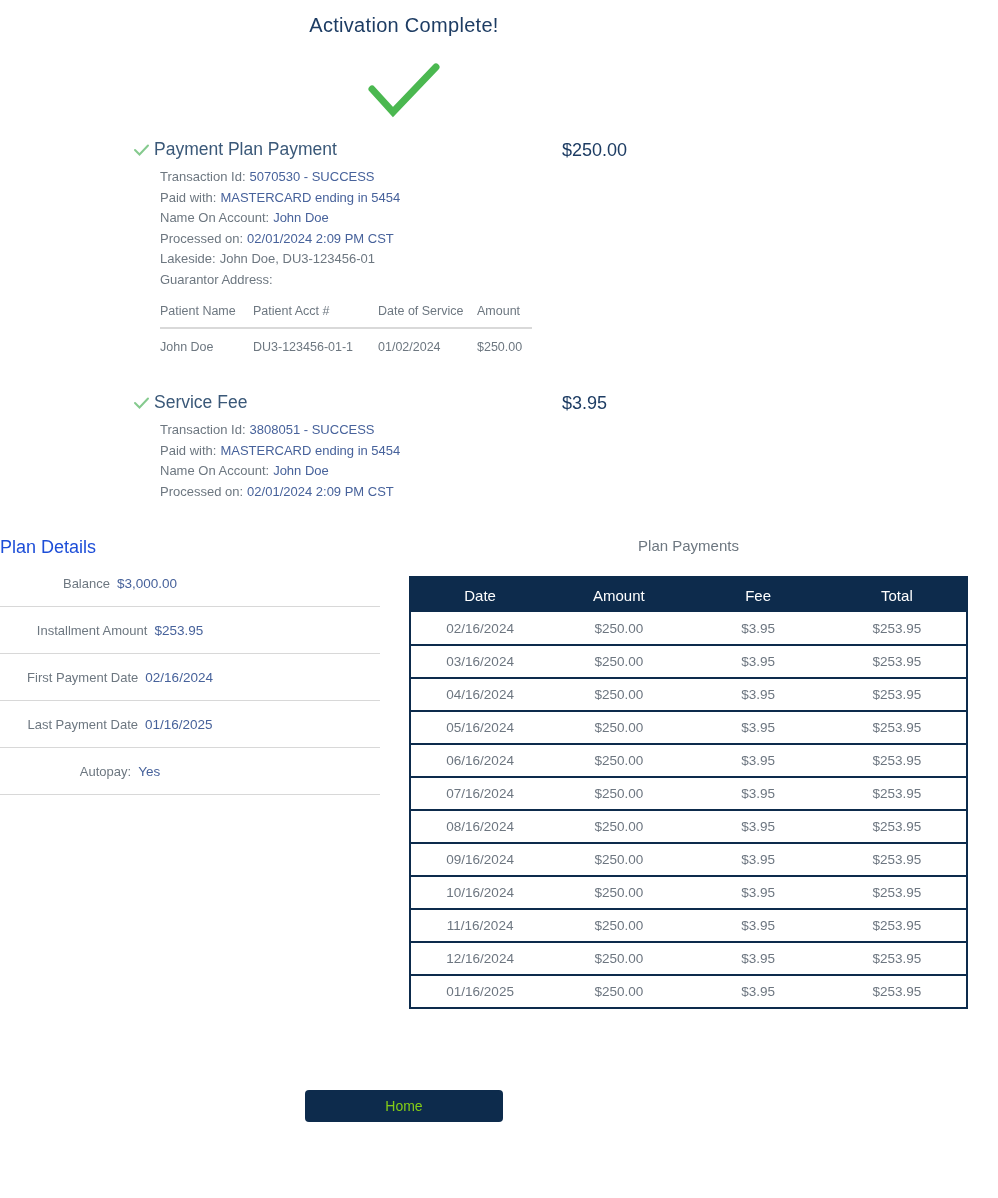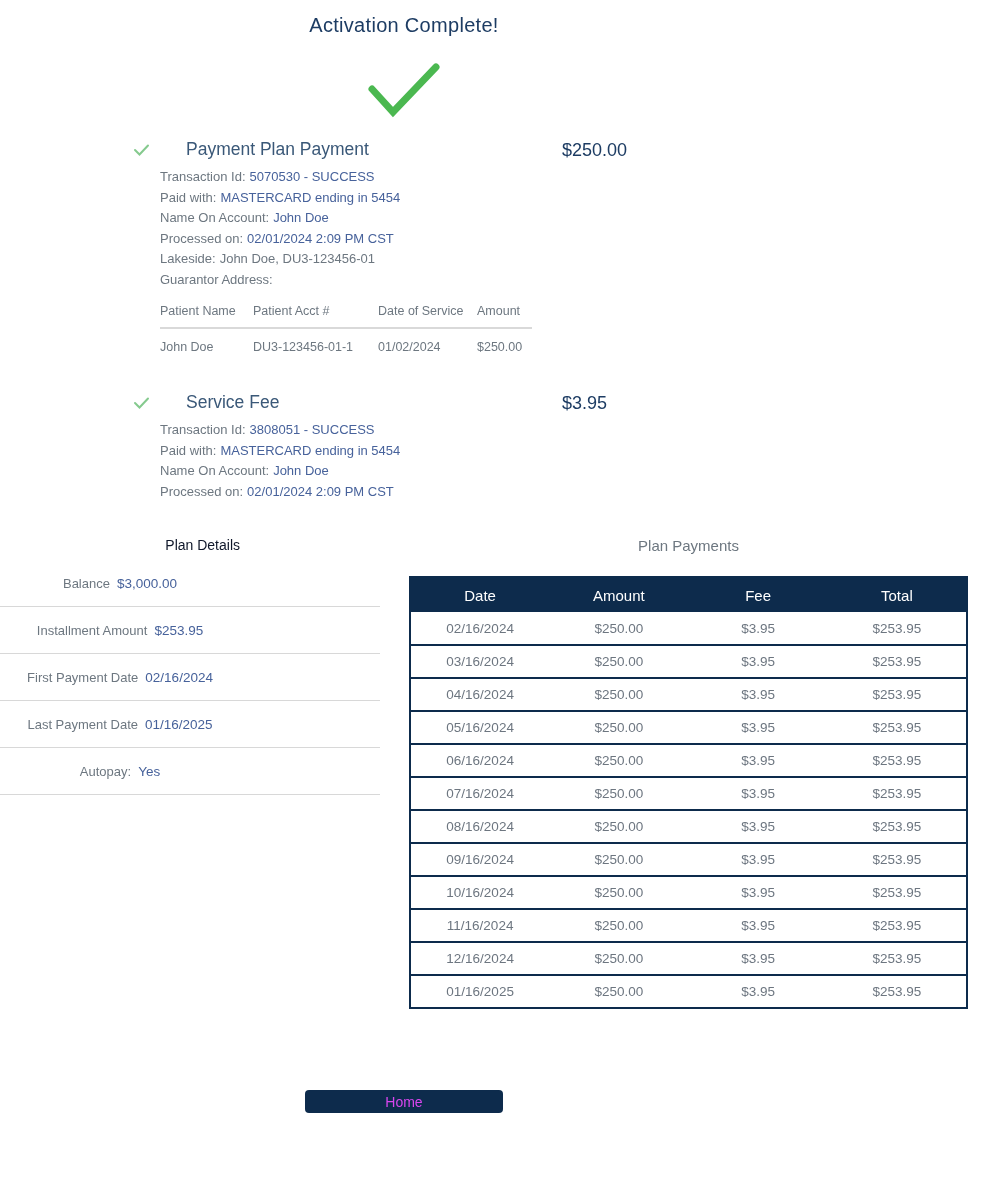--- a/index.html
+++ b/index.html
@@ -19,21 +19,21 @@
     width: 808px; text-align: center;
     font-size: 20px; font-weight: 400;
     color: #1d3c63; letter-spacing: .3px;
   }
   .big-check-wrap { width: 808px; text-align: center; margin-top: 24px; height: 60px; }
 
   
   .sections { margin: 18px 0 0 133px; width: 580px; }
   .section { position: relative; }
   .section + .section { margin-top: 36px; }
-  .section-head { display: flex; align-items: center; gap: 32px; }
+  .section-head { display: flex; align-items: center; }
   .check-sm { margin-right: 4px; flex: 0 0 auto; display: inline-flex; }
   .section-title { font-size: 17.5px; color: #3a5878; }
   .section-amount {
     position: absolute; left: 429px; top: 1px;
     font-size: 18px; color: #1d3c63;
   }
   .details { margin: 7px 0 0 27px; font-size: 13px; line-height: 20.5px; }
   .dl-label { color: #6d7780; margin-right: 4px; }
   .dl-value { color: #47629b; }
   .detail-line.gray .dl-value { color: #6d7780; }
@@ -57,21 +57,21 @@
   .patient-table th:nth-child(2), .patient-table td:nth-child(2) { width: 125px; }
   .patient-table th:nth-child(3), .patient-table td:nth-child(3) { width: 99px; }
   .patient-table th:nth-child(4), .patient-table td:nth-child(4) { width: 55px; }
 
   
   .bottom-area { position: relative; margin-top: 22px; height: 505px; }
 
   .plan-details { position: absolute; left: 0; top: 0; width: 380px; }
   .pd-title {
     padding: 13px 140px 0 0; height: 36px;
-    text-align: right; color: #0f172a; font-size: 14px;
+    text-align: left; color: #1d4ed8; font-size: 18px;
   }
   .pd-row {
     width: 380px; height: 47px;
     display: flex; align-items: center; justify-content: center;
     padding-right: 140px;
     border-bottom: 1px solid #d8d8d8;
   }
   .pd-label { color: #6d7780; font-size: 13px; margin-right: 7px; }
   .pd-value { color: #47629b; font-size: 13.5px; }
 
@@ -89,22 +89,22 @@
   }
   .pp-table tbody tr { border-bottom: 2px solid #0d2b4c; background: #ffffff; }
   .pp-table tbody td {
     height: 33px; text-align: center;
     font-size: 13.5px; color: #6d7680;
   }
 
   
   .home-wrap { width: 808px; text-align: center; margin-top: 61px; }
   .home-btn {
-    width: 198px; height: 23px;
-    background: #0d2b4c; color: #d946ef;
+    width: 198px; height: 32px;
+    background: #0d2b4c; color: #84cc16;
     border: none; border-radius: 4px;
     font-size: 14px; font-family: "Liberation Sans", sans-serif;
     cursor: pointer;
   }
 </style>
 </head>
 <body>
 
 <div class="main-col">
   <h1 class="page-title">Activation Complete!</h1>

